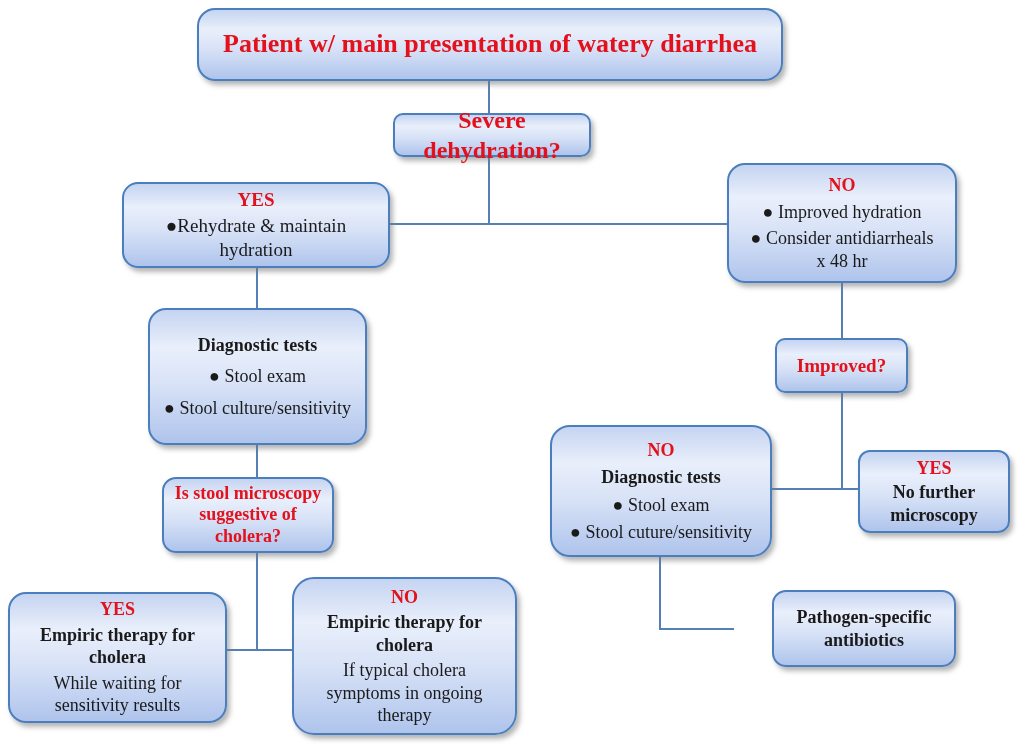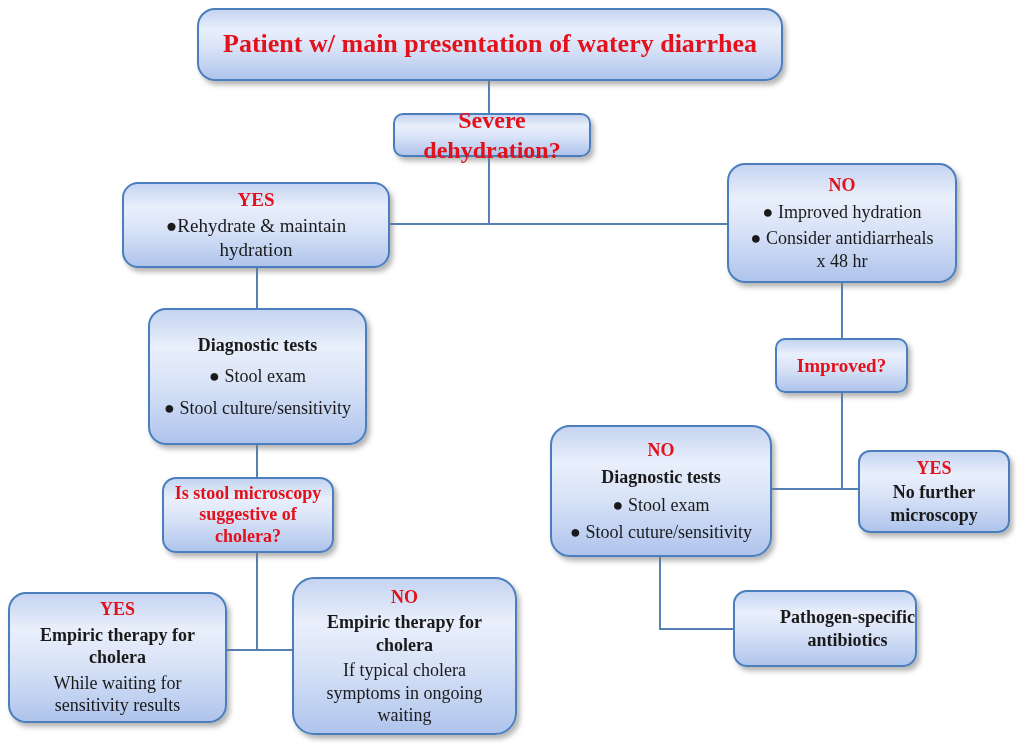--- a/index.html
+++ b/index.html
@@ -70,21 +70,21 @@
 
   #n-patient   { left: 197px; top: 8px;   width: 586px; height: 73px;  border-radius: 18px; font-size: 26px; }
   #n-severe    { left: 393px; top: 113px; width: 198px; height: 44px;  border-radius: 10px; font-size: 24px; }
   #n-dehyd-yes { left: 122px; top: 182px; width: 268px; height: 86px;  border-radius: 16px; gap: 2px; }
   #n-dehyd-no  { left: 727px; top: 163px; width: 230px; height: 120px; border-radius: 18px; gap: 4px; font-size: 18px; }
   #n-diag      { left: 148px; top: 308px; width: 219px; height: 137px; border-radius: 18px; gap: 9px; font-size: 18px; }
   #n-improved  { left: 775px; top: 338px; width: 133px; height: 55px;  border-radius: 10px; font-size: 19px; text-align: center; }
   #n-stoolq    { left: 162px; top: 477px; width: 172px; height: 76px;  border-radius: 14px; font-size: 18px; line-height: 1.2; }
   #n-diag2     { left: 550px; top: 425px; width: 222px; height: 132px; border-radius: 20px; gap: 5px; font-size: 18px; }
   #n-nofurther { left: 858px; top: 450px; width: 152px; height: 83px;  border-radius: 12px; gap: 2px; font-size: 18px; }
-  #n-pathogen  { left: 733px; top: 590px; width: 184px; height: 77px;  border-radius: 14px; font-size: 18px; align-items: flex-end; }
+  #n-pathogen  { left: 772px; top: 590px; width: 184px; height: 77px;  border-radius: 14px; font-size: 18px; }
   #n-empiric-yes { left: 8px;   top: 592px; width: 219px; height: 131px; border-radius: 18px; gap: 3px; font-size: 18px; }
   #n-empiric-no  { left: 292px; top: 577px; width: 225px; height: 158px; border-radius: 22px; gap: 3px; font-size: 18px; }
 </style>
 </head>
 <body>
 
 <div class="canvas">
 
   <div class="vline" id="c-start-severe"></div>
   <div class="vline" id="c-severe-down"></div>
@@ -161,16 +161,16 @@
     <div class="pre">While waiting for
 sensitivity results</div>
   </div>
 
   <div class="node" id="n-empiric-no">
     <div class="red">NO</div>
     <div class="bold pre">Empiric therapy for
 cholera</div>
     <div class="pre">If typical cholera
 symptoms in ongoing
-waiting</div>
+therapy</div>
   </div>
 
 </div>
 
 </body></html>

